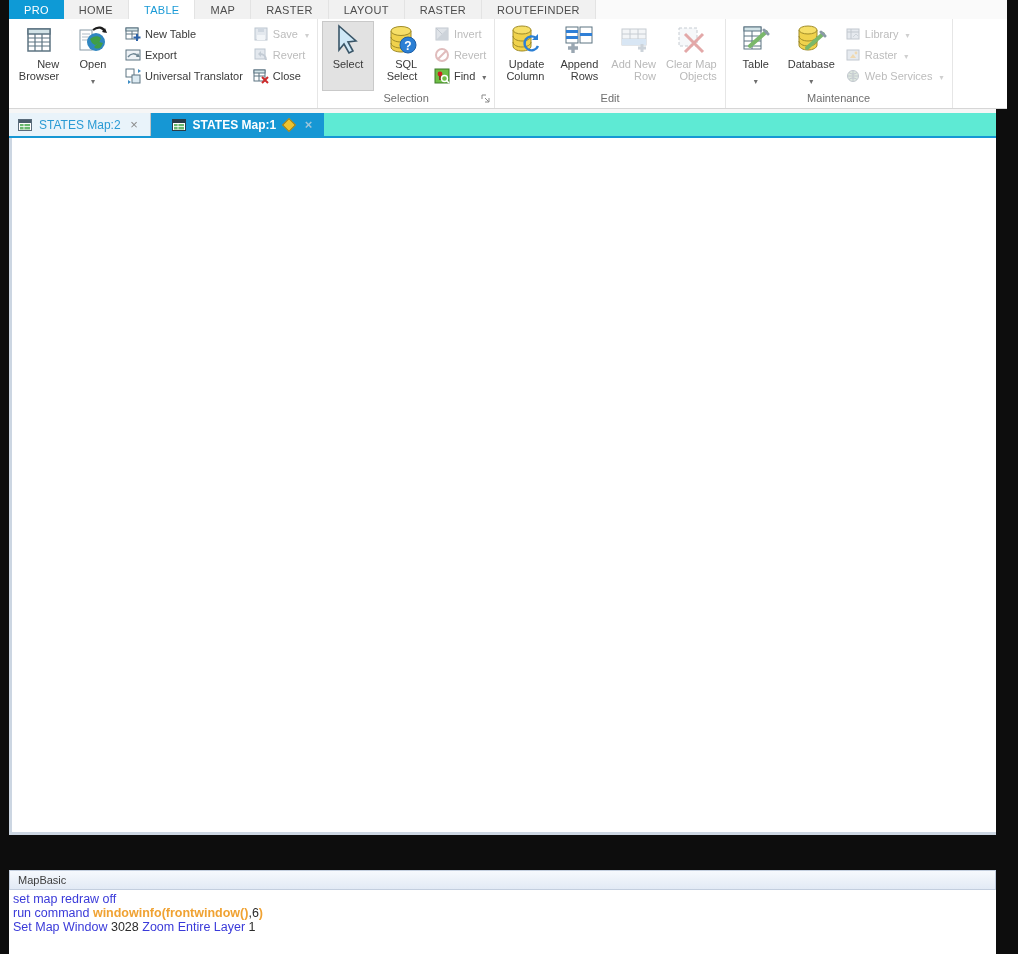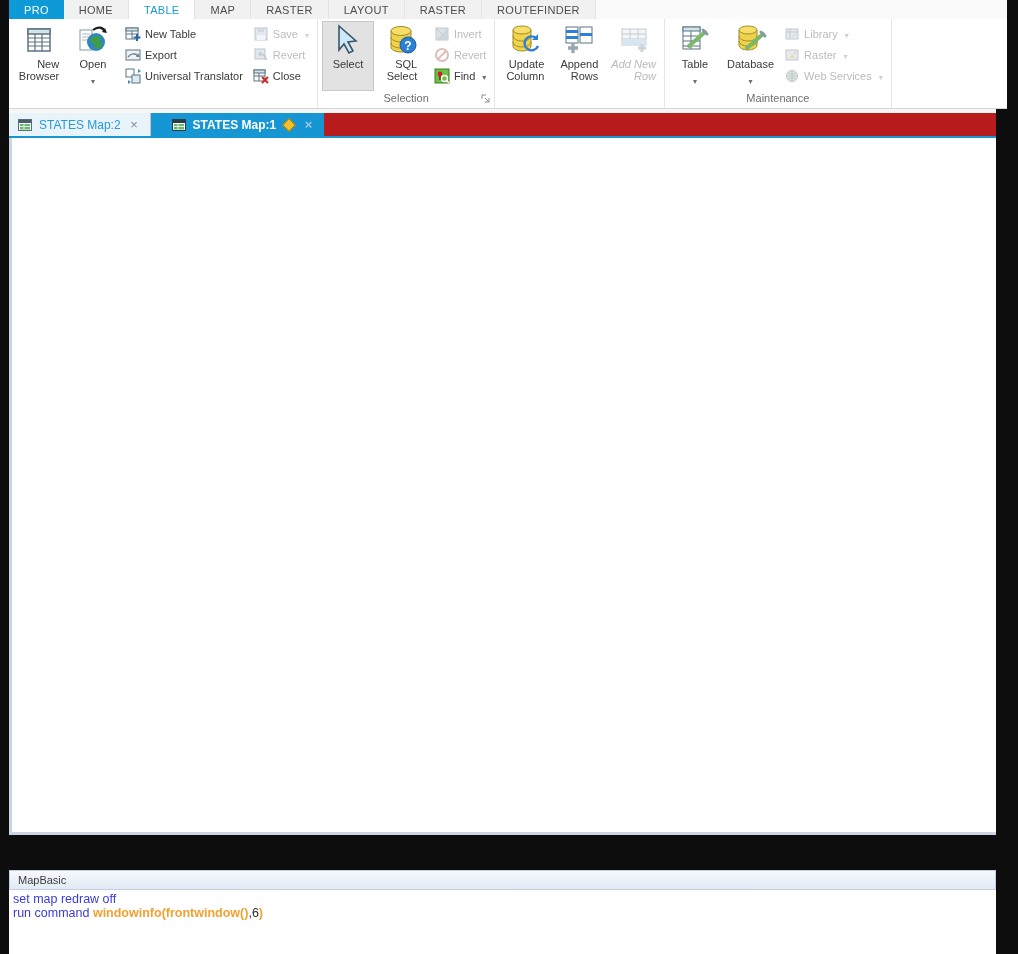--- a/index.html
+++ b/index.html
@@ -20,37 +20,37 @@
   .rgroup-buttons{flex:1;display:flex;align-items:stretch;padding:2px 3px 0 3px;}
   .rgroup-label{height:17px;line-height:15px;text-align:center;font-size:11px;color:#6e6e6e;position:relative;padding:0 6px;}
   .launcher{position:absolute;right:3px;top:3px;width:10px;height:10px;}
   .ribbon-spacer{flex:1;background:#fff;}
 
   .big-btn{display:flex;flex-direction:column;align-items:center;justify-content:flex-start;
            min-width:44px;padding:3px 4px 0 4px;margin:0 1px;}
   .big-btn .ico{width:32px;height:32px;display:block;margin-bottom:2px;}
   .btn-label{white-space:pre-line;text-align:right;font-size:11px;line-height:12px;color:#3a3a3a;}
   .big-btn.pressed{background:#e2e2e2;border:1px solid #c9c9c9;padding:2px 3px 0 3px;}
-  .big-btn.disabled .btn-label{color:#b9b9b9;font-style:italic;}
+  .big-btn.disabled .btn-label{color:#b9b9b9;}
   .caret{display:block;text-align:center;}
   .caret::after{content:"▾";font-size:8px;color:#6e6e6e;line-height:7px;}
 
   .small-stack{display:flex;flex-direction:column;justify-content:flex-start;padding-top:2px;}
   .small-btn{height:21px;display:flex;align-items:center;gap:4px;font-size:11px;color:#3a3a3a;padding:0 5px;white-space:nowrap;}
   .small-btn .ico{width:16px;height:16px;flex:0 0 16px;}
   .small-btn.disabled{color:#bcbcbc;}
   .small-btn .caret{margin-left:3px;}
   .small-btn .caret::after{font-size:8px;}
   .small-btn.disabled .caret::after{color:#cfcfcf;}
 
   
   .ribbon-gap{position:absolute;left:9px;top:109px;width:987px;height:4px;background:#f6f6f6;}
 
   
-  .doc-strip{position:absolute;left:9px;top:113px;width:987px;height:25px;background:#b91c1c;
+  .doc-strip{position:absolute;left:9px;top:113px;width:987px;height:25px;background:#5eead4;
              border-bottom:2px solid #1697d4;box-sizing:border-box;display:flex;align-items:stretch;}
   .doc-tab{display:flex;align-items:center;gap:7px;padding:0 9px;font-size:12px;}
   .doc-tab.inactive{background:#e9f3fa;color:#2a9ad4;border-right:1px solid #c4c4c4;}
   .doc-tab.active{background:#1697d4;color:#fff;font-weight:bold;padding-left:21px;}
   .tab-close{width:13px;text-align:center;cursor:default;}
   .tab-close::after{content:"×";font-size:13px;}
   .doc-tab.inactive .tab-close::after{color:#8a8a8a;}
   .doc-tab.active .tab-close::after{color:#9fc6da;}
   .diamond{width:8px;height:8px;background:#efc32f;border:1px solid #8a7722;transform:rotate(45deg);margin:0 1px;}
 
@@ -255,21 +255,30 @@
           <div class="big-btn disabled">
             <svg class="ico" viewBox="0 0 32 32">
               <rect x="4" y="5" width="24" height="16" fill="#f3f5f7" stroke="#c6ccd2"></rect>
               <path d="M4 10h24M4 15h24M12 5v16M20 5v16" stroke="#c6ccd2"></path>
               <rect x="4" y="15" width="24" height="6" fill="#d8e6f4"></rect>
               <path d="M24 20v8M20 24h8" stroke="#ccd3da" stroke-width="3"></path>
             </svg>
             <span class="btn-label">Add New
 Row</span>
           </div>
-        </div>
+          <div class="big-btn disabled">
+            <svg class="ico" viewBox="0 0 32 32">
+              <rect x="4" y="4" width="18" height="18" fill="#f6f8fa" stroke="#c6ccd2" stroke-dasharray="3 2"></rect>
+              <path d="M10 10l18 18M28 10L10 28" stroke="#e3a8a8" stroke-width="3"></path>
+            </svg>
+            <span class="btn-label">Clear Map
+Objects</span>
+          </div>
+        </div>
+        <div class="rgroup-label">Edit</div>
       </div>
 
       <div class="rgroup">
         <div class="rgroup-buttons">
           <div class="big-btn">
             <svg class="ico" viewBox="0 0 32 32">
               <rect x="4" y="3" width="17" height="22" fill="#fff" stroke="#5d7482"></rect>
               <rect x="4" y="3" width="17" height="4" fill="#d3e4e8" stroke="#5d7482"></rect>
               <path d="M4 12h17M4 17h17M4 22h17M12 7v18" stroke="#5d7482"></path>
               <path d="M10 22L26 8" stroke="#7ab86a" stroke-width="4" stroke-linecap="round"></path>
@@ -353,16 +362,17 @@
 
   <div class="map-area"></div>
 
   <div class="mapbasic">
     <div class="mb-header">
       <span>MapBasic</span>
     </div>
     <div class="mb-body">
       <div class="code-line"><span class="tk-kw">set map redraw off</span></div>
       <div class="code-line"><span class="tk-kw">run command </span><span class="tk-fn">windowinfo(frontwindow()</span><span class="tk-pl">,</span><span class="tk-pl">6</span><span class="tk-fn">)</span></div>
+      <div class="code-line"><span class="tk-kw">Set Map Window </span><span class="tk-pl">3028 </span><span class="tk-kw">Zoom Entire Layer </span><span class="tk-pl">1</span></div>
     </div>
   </div>
 
 </div>
 
 </body></html>

